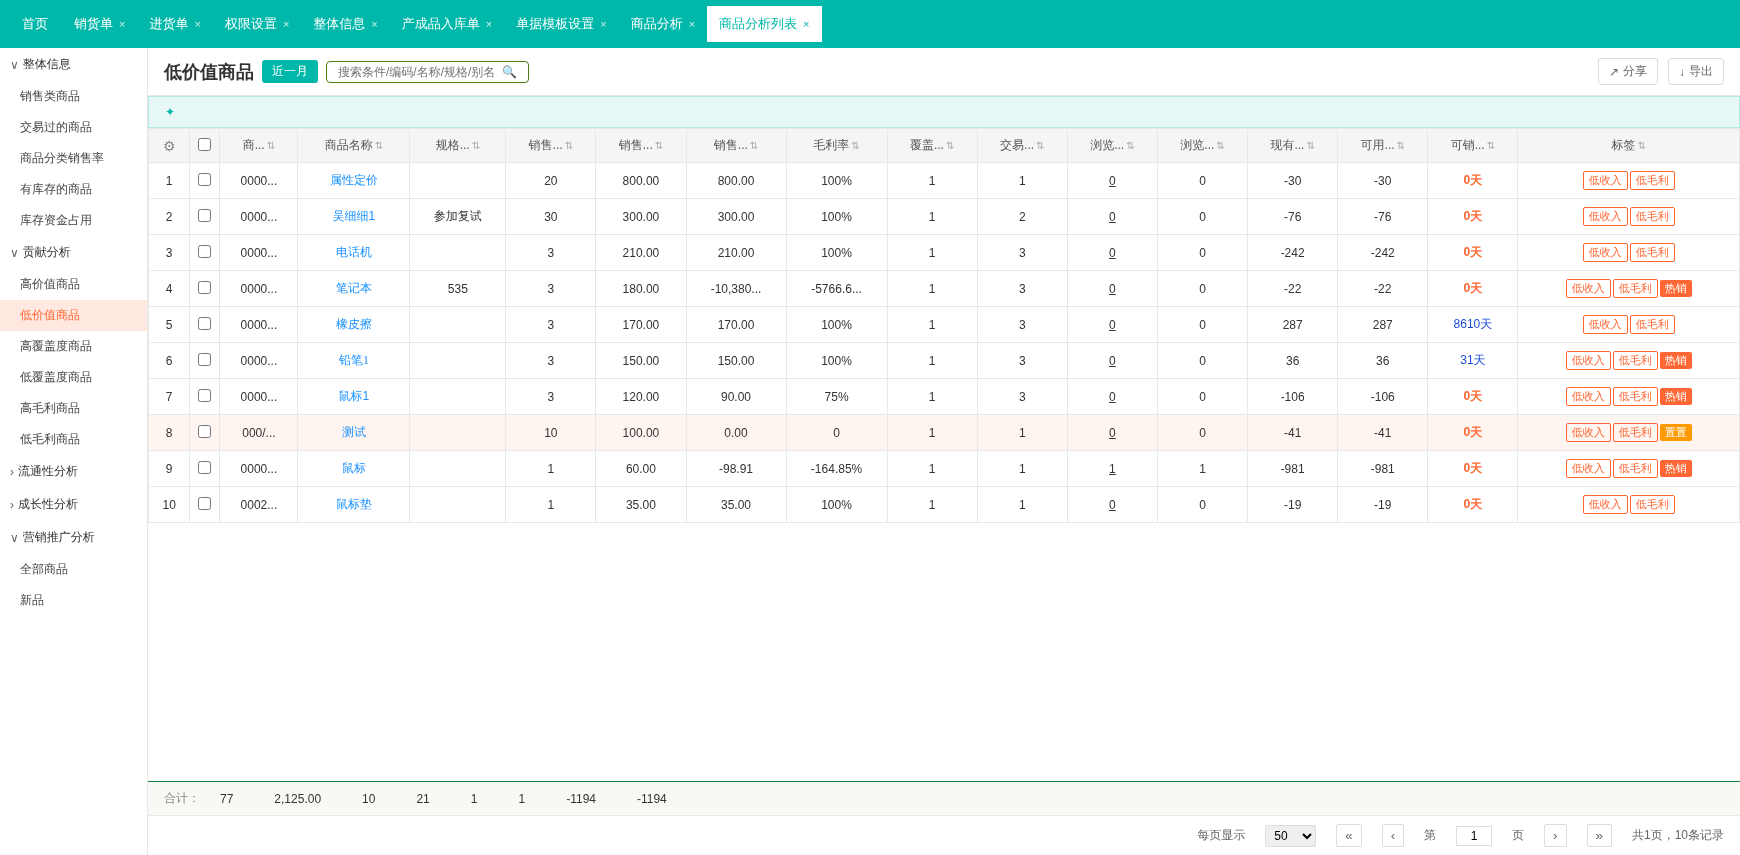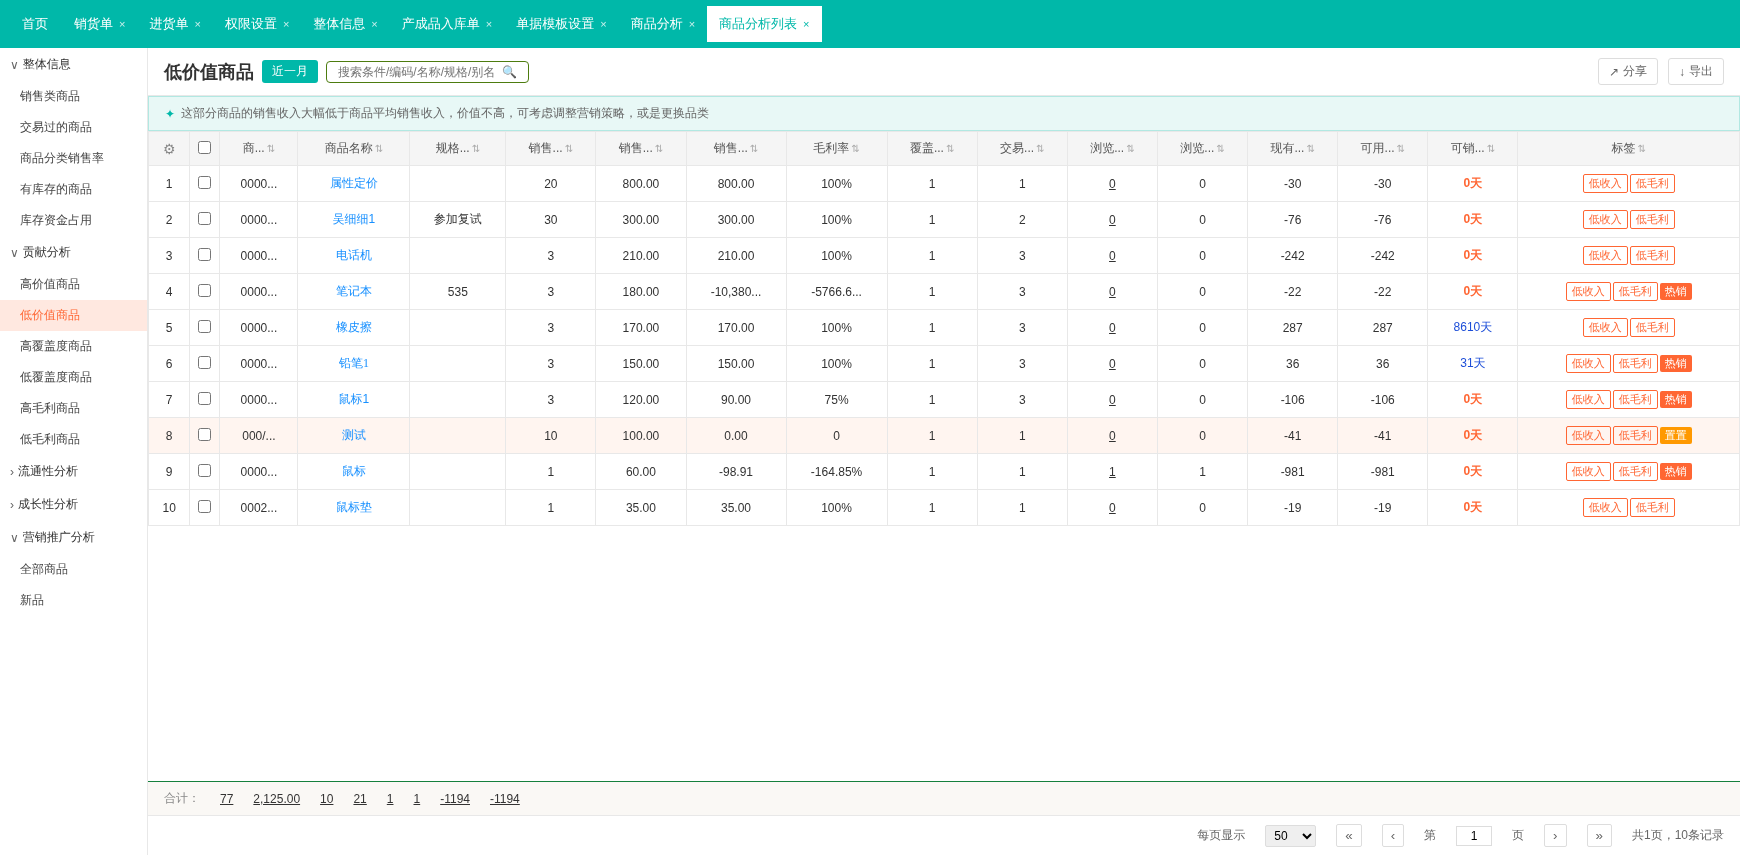--- a/index.html
+++ b/index.html
@@ -53,21 +53,21 @@
     .tag-hot { color: #fff; background: #ff6633; }
     .tag-recommend { color: #fff; background: #ff9900; }
     .days-tag { color: #1d4ed8; }
     .zero-tag { color: #ff6633; font-weight: bold; }
     .underline { text-decoration: underline; cursor: pointer; }
     .checkbox-cell { width: 30px; }
     
     
     .footer-bar { background: #faf8f5; border-top: 1px solid #15803d; padding: 8px 16px; display: flex; align-items: center; font-size: 12px; flex-shrink: 0; }
     .total-label { color: #888; margin-right: 20px; }
-    .total-values { display: flex; gap: 20px; color: #333; text-decoration: underline; }
+    .total-values { display: flex; gap: 41px; color: #333; }
     
     
     .pagination { background: #fff; border-top: 1px solid #e8e8e8; padding: 8px 16px; display: flex; align-items: center; justify-content: flex-end; gap: 20px; font-size: 12px; flex-shrink: 0; }
     .pagination-label { color: #666; }
     .page-size-select { border: 1px solid #ddd; padding: 2px 4px; font-size: 12px; border-radius: 2px; }
     .page-btn { border: 1px solid #ddd; background: #fff; padding: 3px 8px; cursor: pointer; border-radius: 2px; color: #666; }
     .page-btn:disabled { color: #ccc; cursor: default; }
     .page-input { border: 1px solid #ddd; width: 36px; text-align: center; padding: 2px; font-size: 12px; }
     .total-info { color: #666; }
 
@@ -172,21 +172,20 @@
         </button>
         <button class="action-btn">
           <span>↓</span>
           <span>导出</span>
         </button>
       </div>
     </div>
 
     <div class="alert-bar">
       <span class="alert-icon">✦</span>
-      <span>这部分商品的销售收入大幅低于商品平均销售收入，价值不高，可考虑调整营销策略，或是更换品类</span>
     </div>
 
     <div class="table-wrapper">
       <table>
         <thead>
           <tr>
             <th><span class="settings-icon">⚙</span></th>
             <th><input type="checkbox" style=""></th>
             <th>
                 <div class="col-header">

